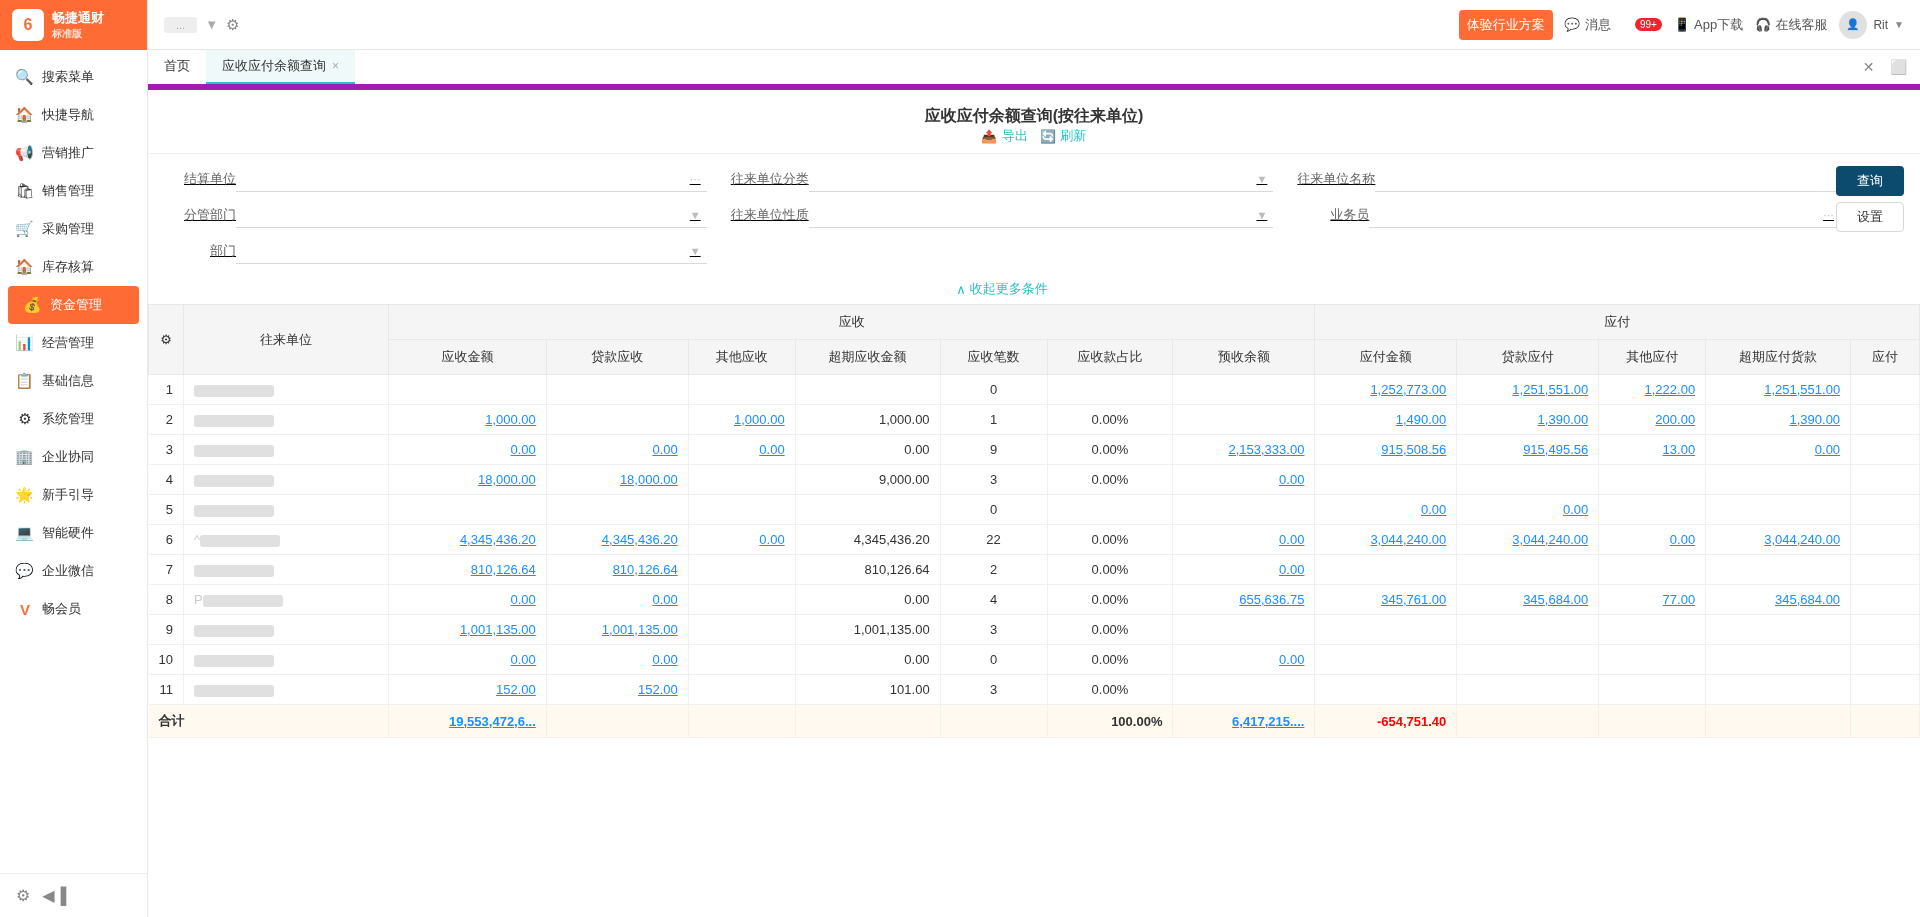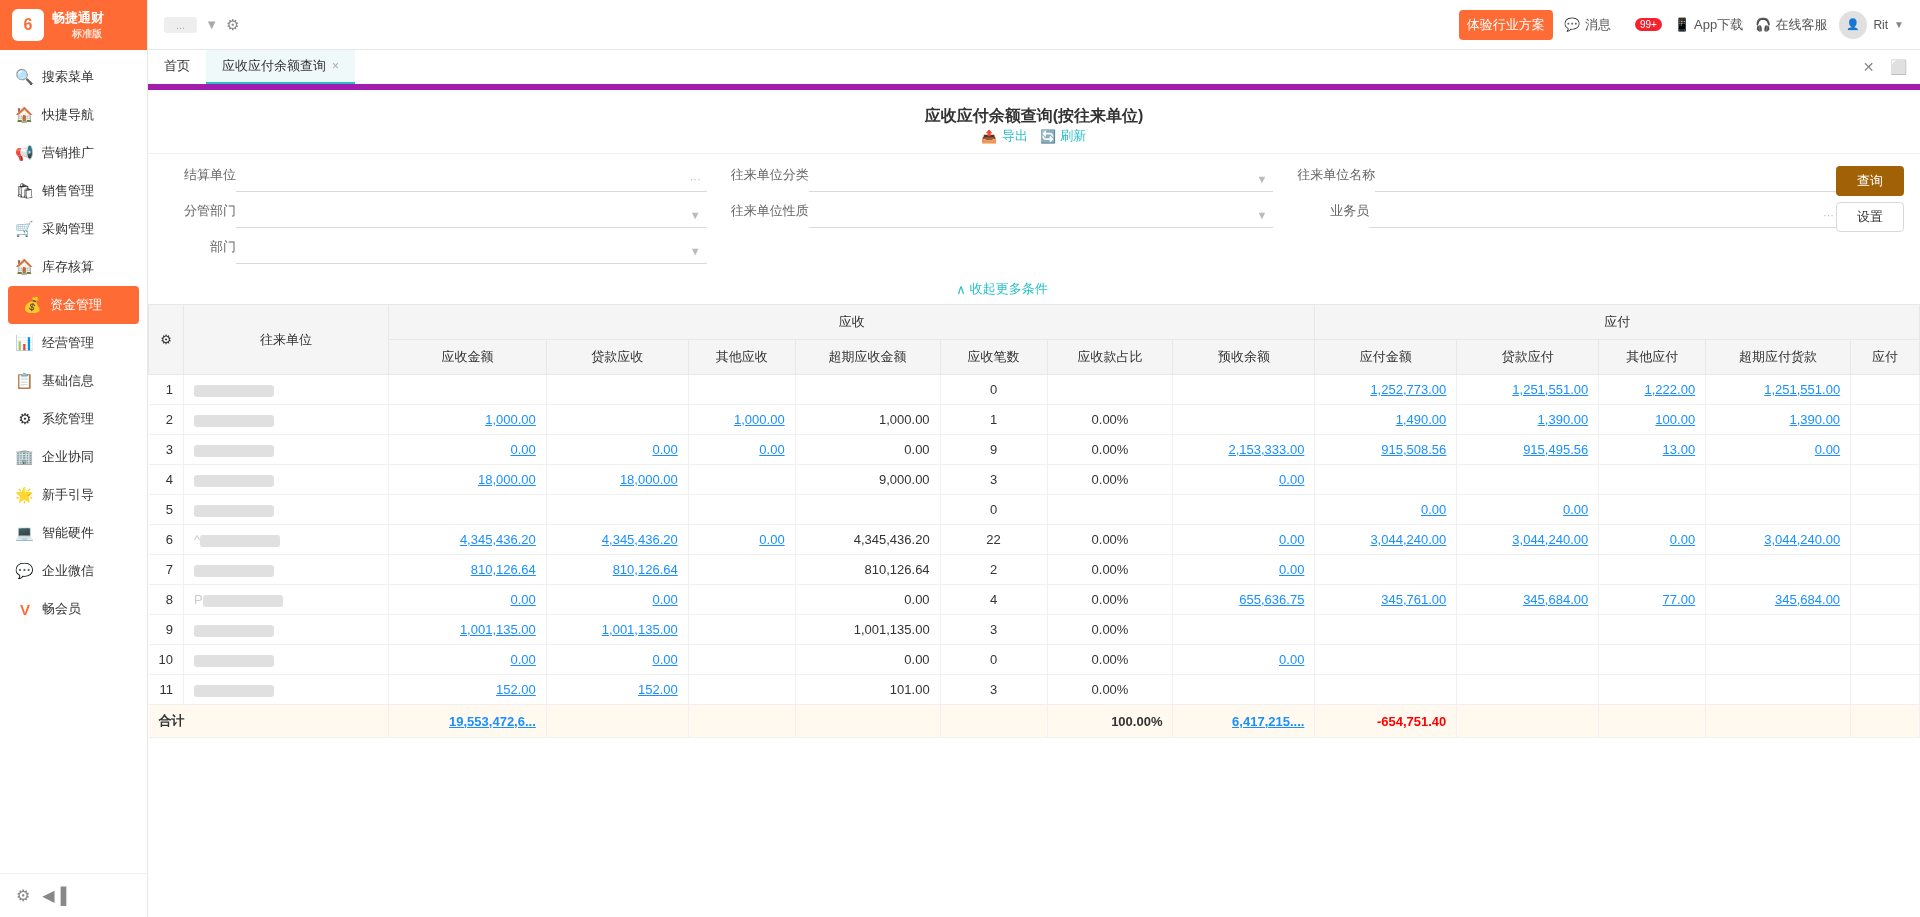--- a/index.html
+++ b/index.html
@@ -46,51 +46,51 @@
     
     .page-content { flex: 1; background: #f0f2f5; overflow: auto; padding: 0; }
     .page-inner { background: #fff; margin: 0; min-height: 100%; }
 
     
     .page-title-bar { padding: 16px 20px 8px; display: flex; align-items: center; justify-content: space-between; border-bottom: 1px solid #f0f0f0; flex-direction: column; }
     .page-title { font-size: 16px; font-weight: bold; color: #333; }
     .title-actions { display: flex; gap: 12px; align-items: center; }
     .title-action-btn { display: flex; align-items: center; gap: 4px; color: #26c1c9; font-size: 13px; cursor: pointer; }
     .collapse-more { text-align: center; padding: 6px; color: #26c1c9; font-size: 12px; cursor: pointer; display: flex; align-items: center; justify-content: center; gap: 4px; }
-    .btn-query { background: #a16207; color: #fff; border: none; border-radius: 4px; padding: 6px 20px; font-size: 13px; cursor: pointer; }
+    .btn-query { background: #0c4a6e; color: #fff; border: none; border-radius: 4px; padding: 6px 20px; font-size: 13px; cursor: pointer; }
     .btn-setting { background: #fff; color: #333; border: 1px solid #d9d9d9; border-radius: 4px; padding: 5px 20px; font-size: 13px; cursor: pointer; }
 
     
     .data-table { width: 100%; border-collapse: collapse; font-size: 12px; }
     .data-table th { background: #f5f5f5; color: #333; padding: 8px 10px; text-align: center; border: 1px solid #e8e8e8; white-space: nowrap; font-weight: normal; }
     .data-table td { padding: 7px 10px; text-align: right; border-bottom: 1px solid #f0f0f0; border-right: 1px solid #f0f0f0; color: #333; white-space: nowrap; }
     .data-table td.left { text-align: left; }
     .data-table td.center { text-align: center; }
     .data-table .link-val { color: #1890ff; text-decoration: underline; cursor: pointer; }
     .data-table tfoot td { background: #fff9f0; font-weight: bold; }
     .row-num { color: #999; text-align: center; }
     .col-group-header { text-align: center; background: #f0f9fa; color: #26c1c9; border: 1px solid #e8e8e8; padding: 6px; font-weight: normal; }
     .table-scroll-wrap { overflow-x: auto; }
-    .field-group { display: flex; gap: 0; }
+    .field-group { display: flex; align-items: center; gap: 0; text-decoration: underline; }
     .field-label { color: #666; min-width: 72px; text-align: right; font-size: 13px; white-space: nowrap; }
     .field-value { flex: 1; border-bottom: 1px solid #d9d9d9; padding: 3px 6px; font-size: 13px; cursor: pointer; display: flex; align-items: center; justify-content: space-between; min-height: 26px; color: #333; }
     .field-value .icon-dots { color: #bbb; font-size: 11px; }
     .field-value .icon-caret { color: #bbb; font-size: 11px; }
   </style>
 </head>
 <body>
 
 <div class="sidebar">
   <div class="sidebar-logo">
     <div class="logo-icon">
       <span>6</span>
     </div>
     <div>
       <div style="font-size:13px;">畅捷通财</div>
-      <div style="font-size:10px;opacity:0.8;margin-left:20px;">标准版</div>
+      <div style="font-size:10px;opacity:0.8;">标准版</div>
     </div>
   </div>
   <div class="sidebar-nav">
     <div class="sidebar-item">
       <div class="nav-icon">🔍</div>
       <span class="nav-label">搜索菜单</span>
     </div>
     <div class="sidebar-item">
       <div class="nav-icon">🏠</div>
       <span class="nav-label">快捷导航</span>
@@ -334,21 +334,21 @@
                 <td class="left" style="color: rgb(204, 204, 204);"><span style="display: inline-block; width: 80px; height: 12px; background: rgb(224, 224, 224); border-radius: 3px; vertical-align: middle;"></span></td>
                 <td class="link-val">1,000.00</td>
                 <td></td>
                 <td class="link-val">1,000.00</td>
                 <td>1,000.00</td>
                 <td class="center">1</td>
                 <td class="center">0.00%</td>
                 <td></td>
                 <td class="link-val">1,490.00</td>
                 <td class="link-val">1,390.00</td>
-                <td class="link-val">100.00</td>
+                <td class="link-val">200.00</td>
                 <td class="link-val">1,390.00</td>
                 <td></td>
               </tr>
               <tr>
                 <td class="row-num">3</td>
                 <td class="left" style="color: rgb(204, 204, 204);"><span style="display: inline-block; width: 80px; height: 12px; background: rgb(224, 224, 224); border-radius: 3px; vertical-align: middle;"></span></td>
                 <td class="link-val">0.00</td>
                 <td class="link-val">0.00</td>
                 <td class="link-val">0.00</td>
                 <td>0.00</td>

